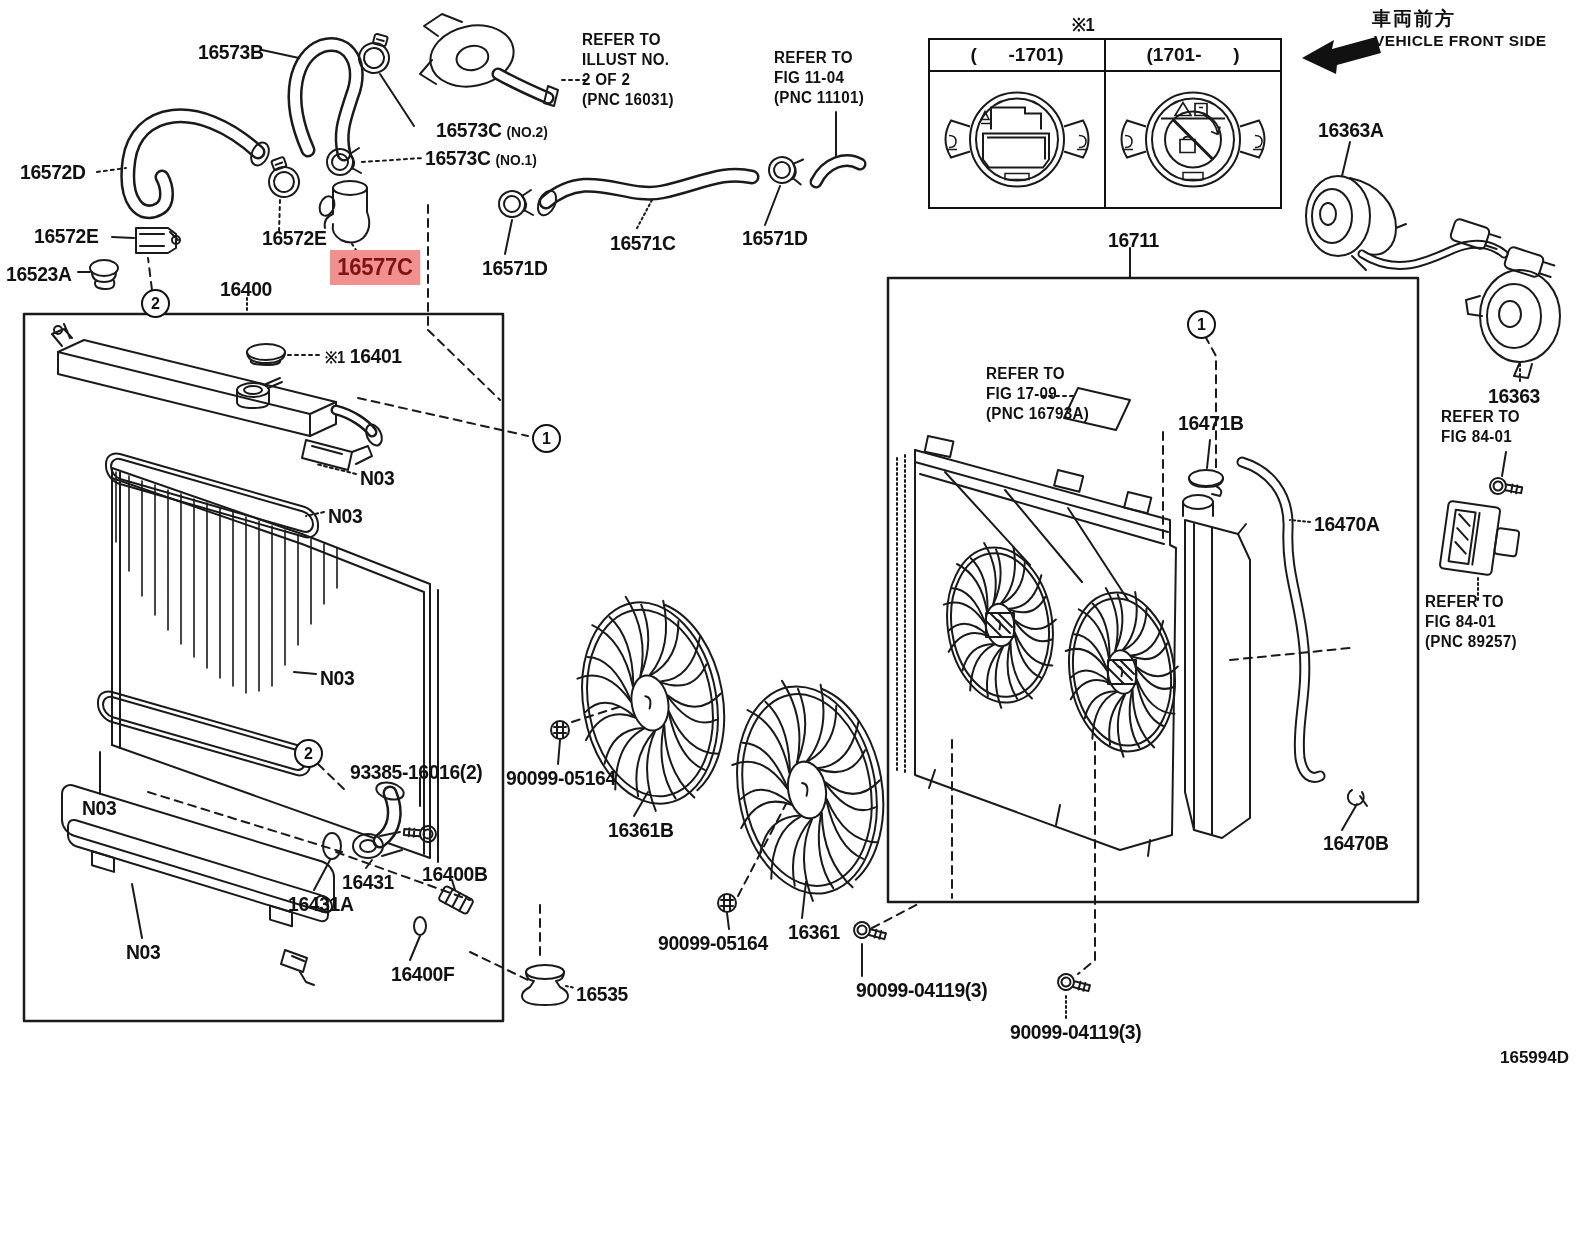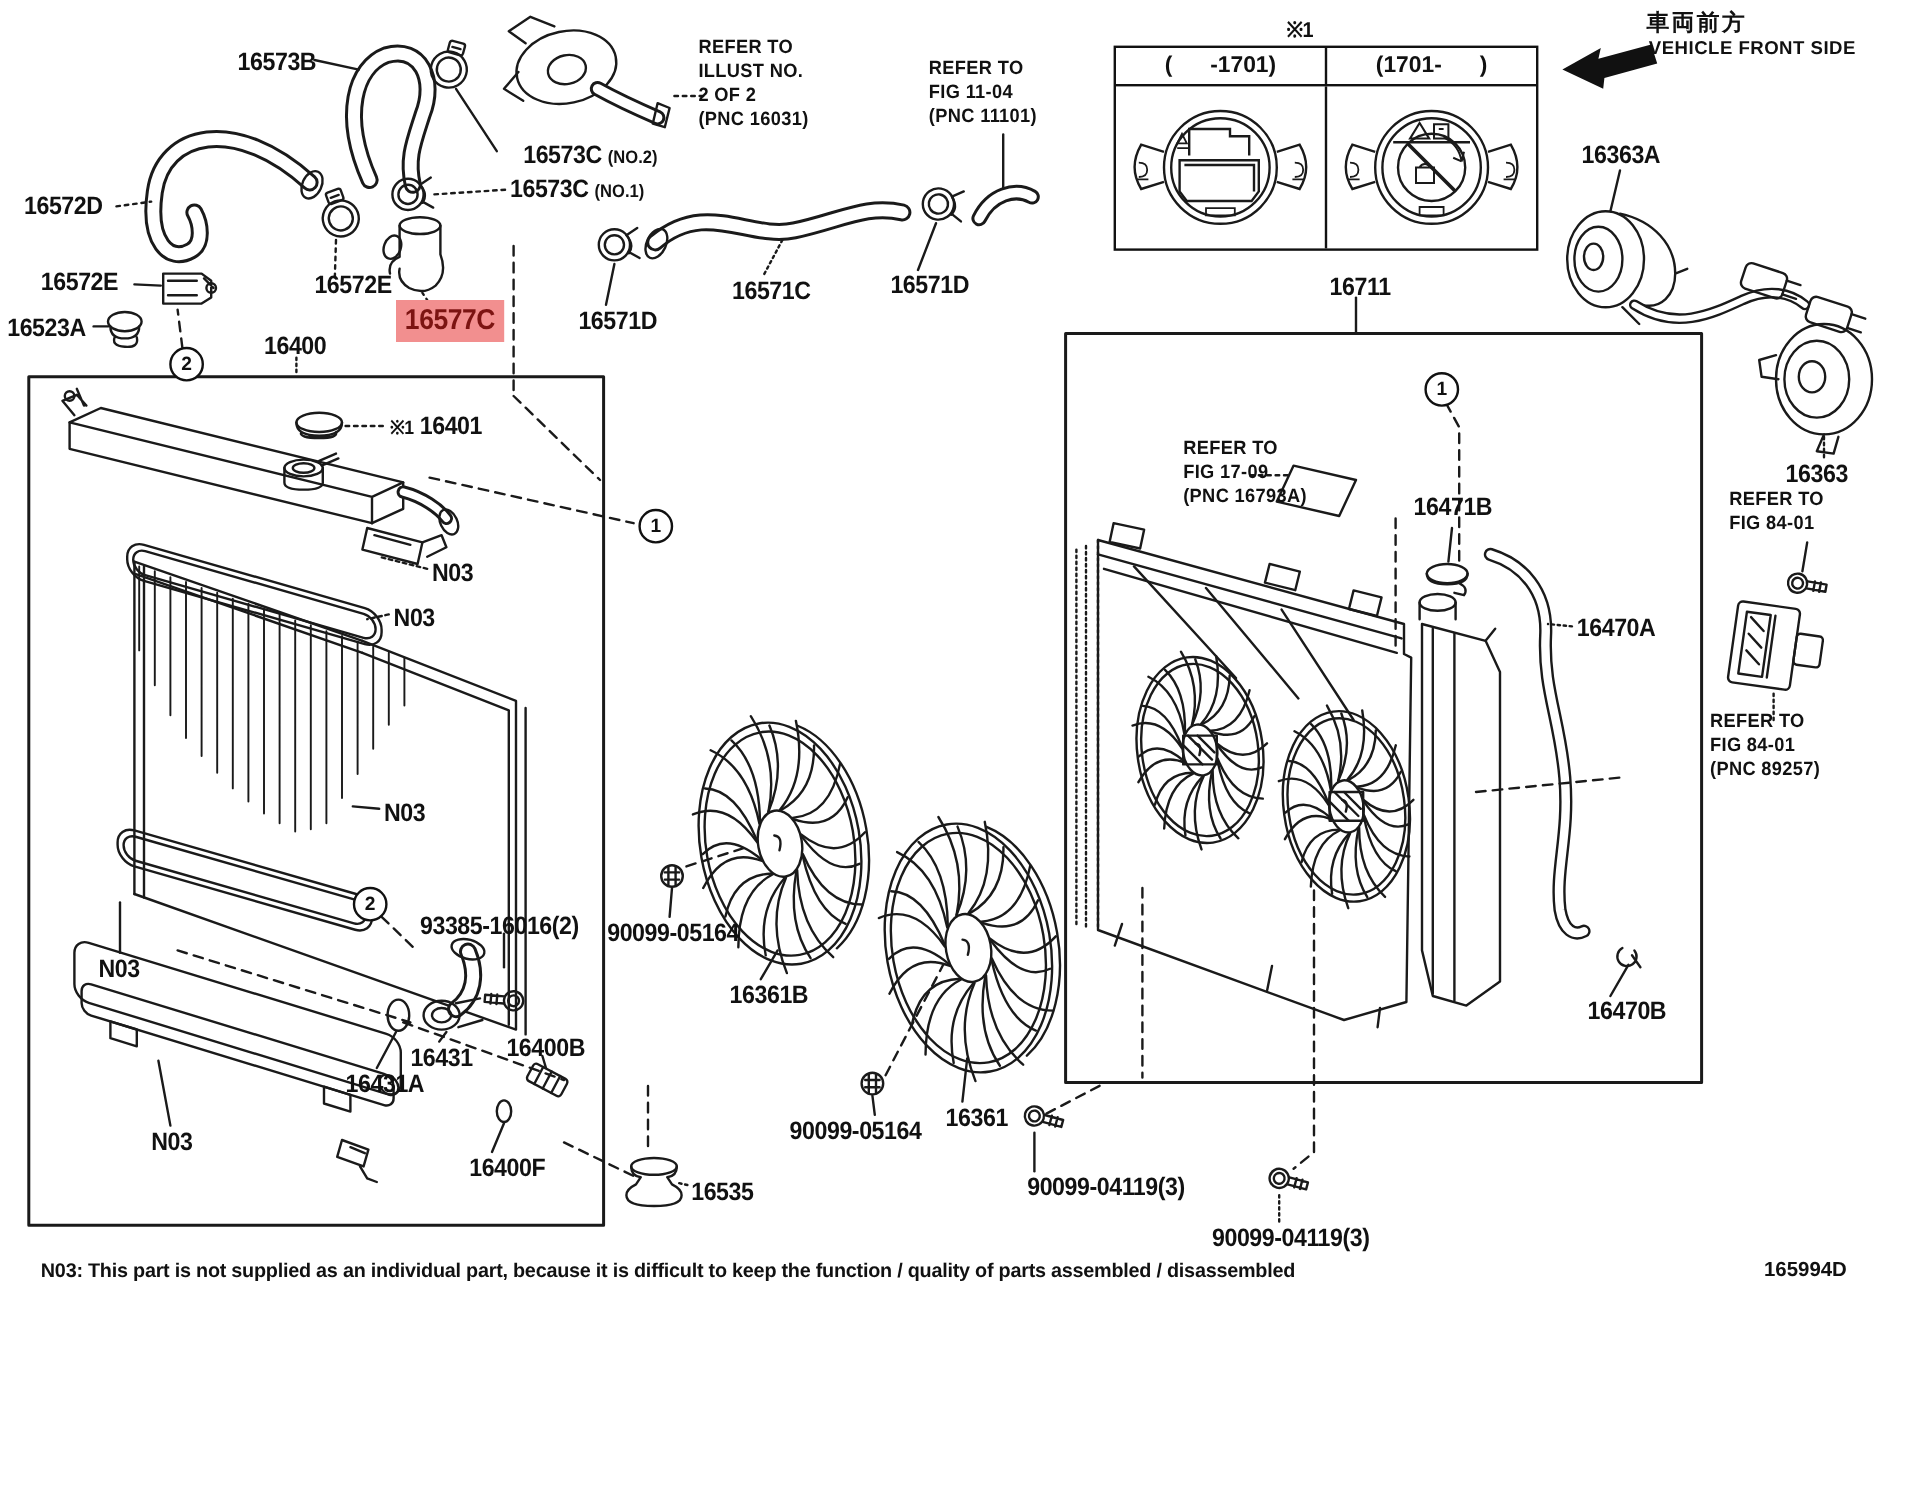--- a/index.html
+++ b/index.html
@@ -23,21 +23,21 @@
   .cap-head div:first-child{border-right:2.5px solid #111;}
   .cap-body{display:flex;flex:1;}
   .cap-cell{flex:1;display:flex;align-items:center;justify-content:center;}
   .cap-cell:first-child{border-right:2.5px solid #111;}
   .fnote{position:absolute;font:700 16.5px "Liberation Sans",sans-serif;letter-spacing:-0.2px;
          white-space:nowrap;}
   .banner{position:absolute;left:0;top:1092px;width:1592px;height:166px;background:#636363;
           display:flex;align-items:center;justify-content:center;gap:110px;}
   .banner span{color:#fff;font:400 68px "Liberation Sans",sans-serif;transform:scaleX(0.72);
                letter-spacing:1px;white-space:nowrap;}
-  .doccode{position:absolute;font:700 17px "Liberation Sans",sans-serif;}
+  .doccode{position:absolute;font:700 17px "Liberation Sans",sans-serif;margin-left:30px;}
   .front-jp{position:absolute;font:700 19px "Liberation Sans",sans-serif;letter-spacing:2px;}
   .front-en{position:absolute;font:700 15.5px "Liberation Sans",sans-serif;letter-spacing:0.4px;text-align:center;}
 </style>
 </head>
 <body>
 
 <div class="stage">
 
 <svg class="art" width="1592" height="1092" viewBox="0 0 1592 1092" fill="none" stroke="#1a1a1a" stroke-width="2" stroke-linecap="round" stroke-linejoin="round">
   <defs>
@@ -464,17 +464,16 @@
         <circle r="28"></circle>
         <line x1="-20" y1="-20" x2="20" y2="20" stroke-width="3"></line>
         <path d="M10,-25 A27,27 0 0 1 25,-5 M25,-5 l-7,-3 M25,-5 l2,-8" stroke-width="1.7"></path>
         <path d="M-13,0 h15 v13 h-15 z M-10,0 a5,5 0 0 1 9,0" stroke-width="1.7"></path>
         <path d="M-10,33 h20 v7 h-20 z" stroke-width="1.5"></path>
       </svg>
     </div>
   </div>
 </div>
 
-<div class="fnote" style="left:34px;top:1050px;">N03: This part is not supplied as an individual part, because it is difficult to keep the function / quality of parts assembled / disassembled</div>
 <div class="doccode" style="left:1470px;top:1048px;">165994D</div>
 
 
 </div>
 
 </body></html>

